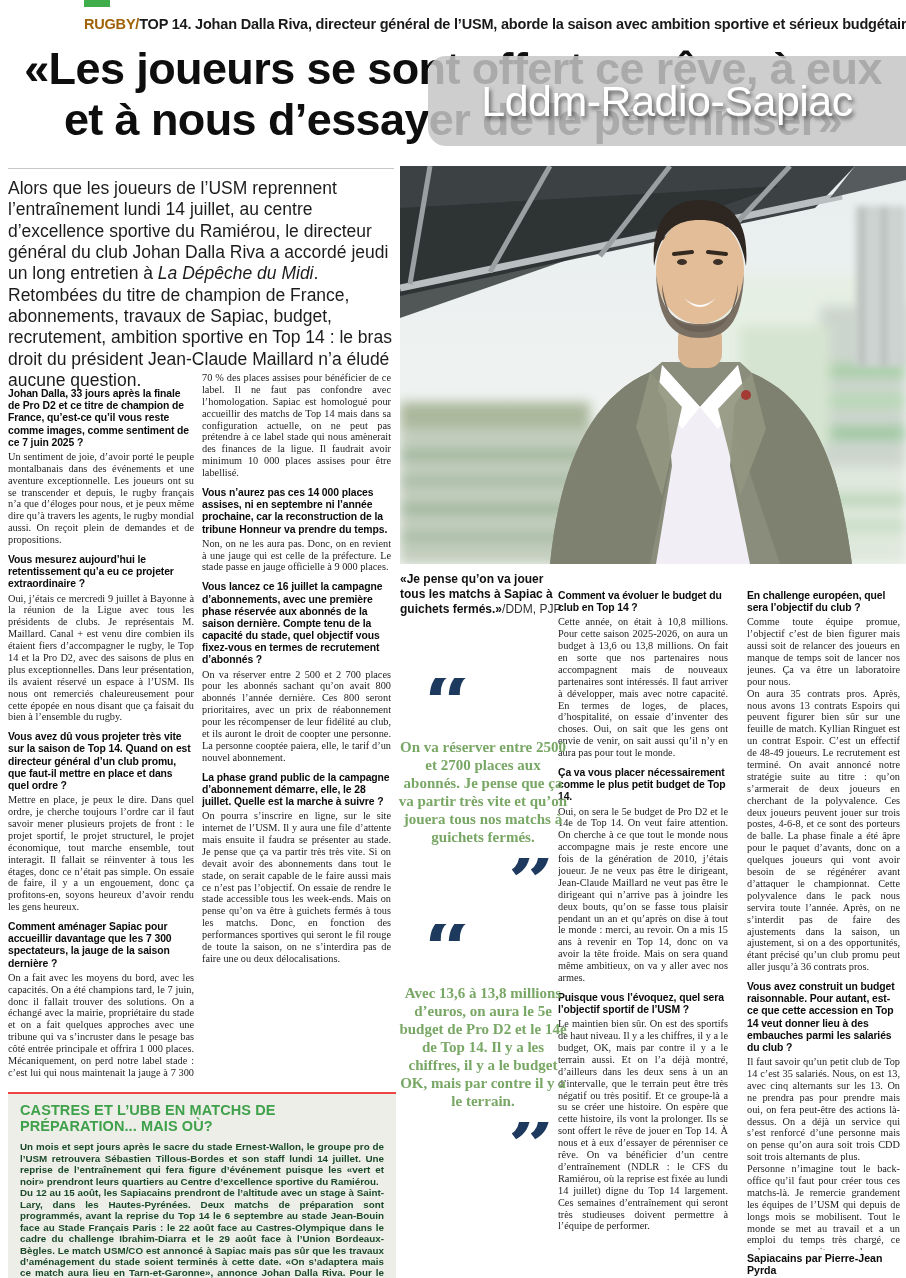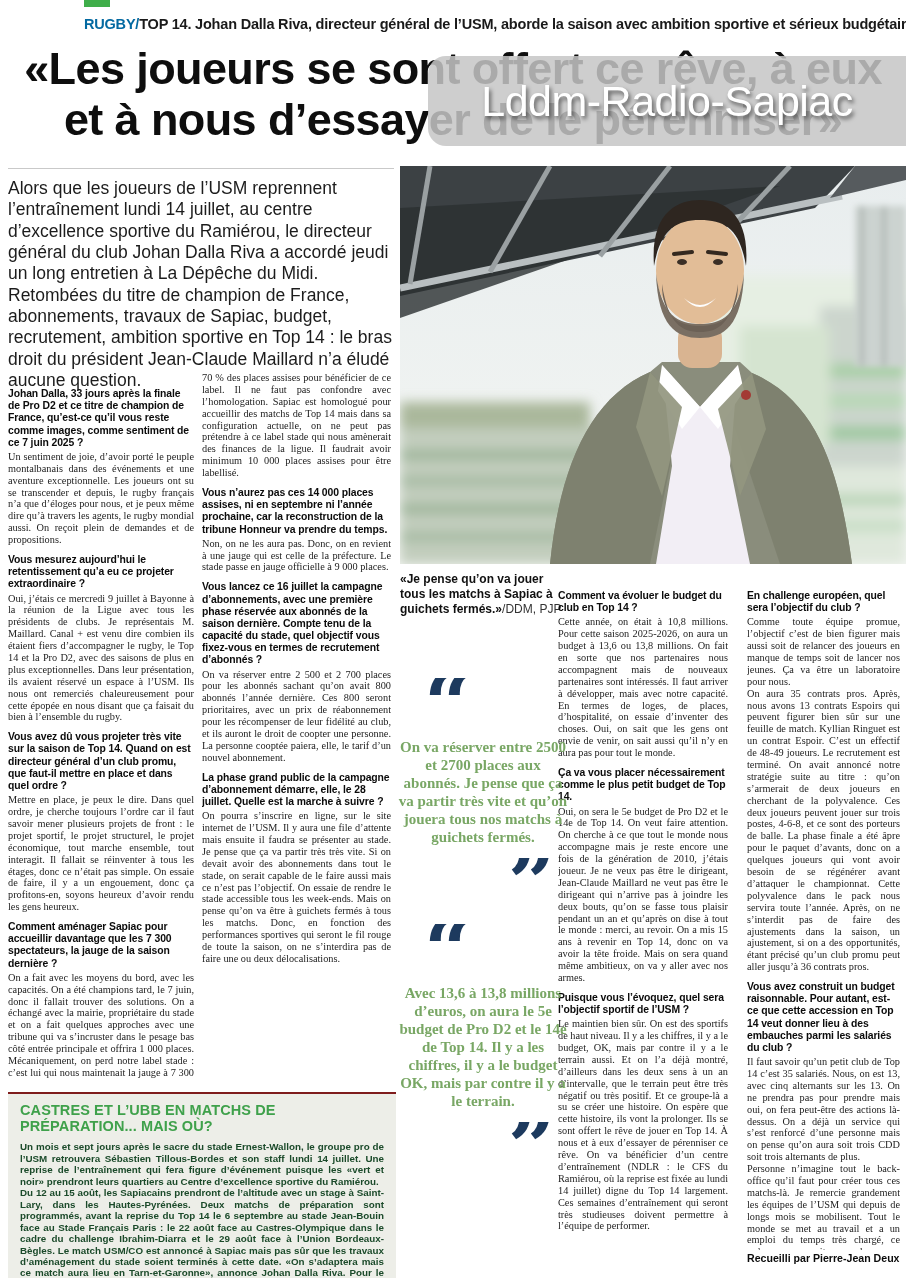--- a/index.html
+++ b/index.html
@@ -1,44 +1,44 @@
 <!DOCTYPE html>
 <html lang="fr"><head>
 <meta charset="utf-8">
 <style>
   *{margin:0;padding:0;box-sizing:border-box}
   html,body{background:#fff}
   body{width:906px;height:1278px;position:relative;font-family:"Liberation Sans",sans-serif;color:#1a1a1a;overflow:hidden}
   .section-mark{position:absolute;left:84px;top:0;width:26px;height:7px;background:#3fae4a}
   .kicker{position:absolute;left:84px;top:16px;width:812px;font-size:14.5px;font-weight:700;letter-spacing:-0.2px;white-space:nowrap}
-  .kicker .sec{color:#0369a1;margin-right:0}
+  .kicker .sec{color:#a16207;margin-right:0}
   .headline{position:absolute;left:0;top:44px;width:906px;text-align:center;font-family:Liberation Sans, sans-serif;font-weight:700;font-size:45px;line-height:1.13;letter-spacing:-0.6px;color:#0e0e0e;z-index:1}
   .watermark{position:absolute;right:0;top:56px;width:478px;height:90px;background:rgba(197,197,197,0.85);border-radius:18px 0 0 18px;display:flex;align-items:center;justify-content:center;z-index:5}
   .watermark span{font-size:43px;font-weight:400;color:#fff;text-shadow:2px 3px 4px rgba(0,0,0,0.55);letter-spacing:-0.5px;white-space:nowrap}
   .lead{position:absolute;left:8px;top:168px;width:386px;font-size:17.5px;line-height:1.22;color:#1c1c1c;border-top:1px solid #c9c9c9;padding-top:9px}
-  .lead .it{}
+  .lead .it{font-style:italic}
   .photo{position:absolute;left:400px;top:166px;width:506px;height:398px;overflow:hidden;background:#e9eeee}
   .caption{position:absolute;left:400px;top:572px;width:164px;font-size:12px;font-weight:700;line-height:1.24;color:#101010}
   .caption .credit{font-weight:400;color:#333}
   .col{position:absolute;overflow:hidden}
   .col p.q{font-weight:700;font-size:10.4px;line-height:1.17;margin:8px 0 2px;color:#0b0b0b;letter-spacing:-0.1px}
   .col p.q:first-child{margin-top:16px}
   .col p.a{font-family:"Liberation Serif",serif;font-size:10.3px;line-height:1.155;color:#222;text-align:justify}
   #col1{left:8px;top:372px;width:186px;height:708px}
   #col2{left:202px;top:372px;width:189px;height:714px}
   #col4{left:558px;top:574px;width:170px;height:704px}
   #col5{left:747px;top:574px;width:153px;height:676px}
   .byline{position:absolute;left:747px;top:1252px;width:153px;font-weight:700;font-size:10.6px;color:#0b0b0b;background:#fff}
   .quotecol{position:absolute;left:398px;top:678px;width:170px;height:600px;text-align:center;z-index:2}
   .qmark{font-family:"DejaVu Serif",serif;font-weight:700;font-size:84px;line-height:0.62;color:#1d3a5e;height:52px;overflow:hidden}
   .qmark.open{text-align:left;padding-left:26px}
   .qmark.close{text-align:right;padding-right:12px}
   .qtext{font-family:"Liberation Serif",serif;font-weight:700;font-size:15px;line-height:1.2;color:#79a765;margin:8px 0 12px}
   .gap1{height:14px}
-  .box{position:absolute;left:8px;top:1092px;width:388px;height:186px;background:#edeee8;border-top:2px solid #7f1d1d;padding:8px 12px 6px;overflow:hidden}
+  .box{position:absolute;left:8px;top:1092px;width:388px;height:186px;background:#edeee8;border-top:2px solid #ef4444;padding:8px 12px 6px;overflow:hidden}
   .box h2{font-size:14.5px;line-height:1.12;color:#3fa14b;letter-spacing:0.1px;margin-bottom:7px;font-weight:700}
   .box p.bp{font-size:9.8px;font-weight:700;line-height:1.17;color:#1b4a2a;text-align:justify}
 </style>
 </head>
 <body>
 
 <div class="section-mark"></div>
 
 <div class="kicker">
   <span class="sec">RUGBY/</span><span>TOP 14. Johan Dalla Riva, directeur général de l’USM, aborde la saison avec ambition sportive et sérieux budgétaire</span>
@@ -166,21 +166,21 @@
     <p class="a">Le maintien bien sûr. On est des sportifs de haut niveau. Il y a les chiffres, il y a le budget, OK, mais par contre il y a le terrain aussi. Et on l’a déjà montré, d’ailleurs dans les deux sens à un an d’intervalle, que le terrain peut être très négatif ou très positif. Et ce groupe-là a su se créer une histoire. On espère que cette histoire, ils vont la prolonger. Ils se sont offert le rêve de jouer en Top 14. À nous et à eux d’essayer de pérenniser ce rêve. On va bénéficier d’un centre d’entraînement (NDLR : le CFS du Ramiérou, où la reprise est fixée au lundi 14 juillet) digne du Top 14 largement. Ces semaines d’entraînement qui seront très studieuses doivent permettre à l’équipe de performer.</p>
   </div>
 <div class="col" id="col5">
     <p class="q">En challenge européen, quel sera l’objectif du club ?</p>
     <p class="a">Comme toute équipe promue, l’objectif c’est de bien figurer mais aussi soit de relancer des joueurs en manque de temps soit de lancer nos jeunes. Ça va être un laboratoire pour nous.</p>
     <p class="a">On aura 35 contrats pros. Après, nous avons 13 contrats Espoirs qui peuvent figurer bien sûr sur une feuille de match. Kyllian Ringuet est un contrat Espoir. C’est un effectif de 48-49 joueurs. Le recrutement est terminé. On avait annoncé notre stratégie suite au titre : qu’on s’armerait de deux joueurs en cherchant de la polyvalence. Ces deux joueurs peuvent jouer sur trois postes, 4-6-8, et ce sont des porteurs de balle. La phase finale a été âpre pour le paquet d’avants, donc on a quelques joueurs qui vont avoir besoin de se régénérer avant d’attaquer le championnat. Cette polyvalence dans le pack nous servira toute l’année. Après, on ne s’interdit pas de faire des ajustements dans la saison, un ajustement, si on a des opportunités, étant précisé qu’un club promu peut aller jusqu’à 36 contrats pros.</p>
     <p class="q">Vous avez construit un budget raisonnable. Pour autant, est-ce que cette accession en Top 14 veut donner lieu à des embauches parmi les salariés du club ?</p>
     <p class="a">Il faut savoir qu’un petit club de Top 14 c’est 35 salariés. Nous, on est 13, avec cinq alternants sur les 13. On ne prendra pas pour prendre mais oui, on fera peut-être des actions là-dessus. On a déjà un service qui s’est renforcé d’une personne mais on pense qu’on aura soit trois CDD soit trois alternants de plus.</p>
     <p class="a">Personne n’imagine tout le back-office qu’il faut pour créer tous ces matchs-là. Je remercie grandement les équipes de l’USM qui depuis de longs mois se mobilisent. Tout le monde se met au travail et a un emploi du temps très chargé, ce qu’on ne verrait pas dans une entreprise classique.</p>
   </div>
-<div class="byline">Recueilli par Pierre-Jean Deux</div>
+<div class="byline">Sapiacains par Pierre-Jean Pyrda</div>
 
 <div class="box">
   <h2>CASTRES ET L’UBB EN MATCHS DE PRÉPARATION... MAIS OÙ?</h2>
   <div>
       <p class="bp">Un mois et sept jours après le sacre du stade Ernest-Wallon, le groupe pro de l’USM retrouvera Sébastien Tillous-Bordes et son staff lundi 14 juillet. Une reprise de l’entraînement qui fera figure d’événement puisque les «vert et noir» prendront leurs quartiers au Centre d’excellence sportive du Ramiérou.</p>
       <p class="bp">Du 12 au 15 août, les Sapiacains prendront de l’altitude avec un stage à Saint-Lary, dans les Hautes-Pyrénées. Deux matchs de préparation sont programmés, avant la reprise du Top 14 le 6 septembre au stade Jean-Bouin face au Stade Français Paris : le 22 août face au Castres-Olympique dans le cadre du challenge Ibrahim-Diarra et le 29 août face à l’Union Bordeaux-Bègles. Le match USM/CO est annoncé à Sapiac mais pas sûr que les travaux d’aménagement du stade soient terminés à cette date. «On s’adaptera mais ce match aura lieu en Tarn-et-Garonne», annonce Johan Dalla Riva. Pour le match de gala face à l’UBB, «les deux clubs cherchent un stade». Celui qui sera choisi est certain de faire une très belle recette !</p>
     </div>
 </div>
 
 </body></html>

